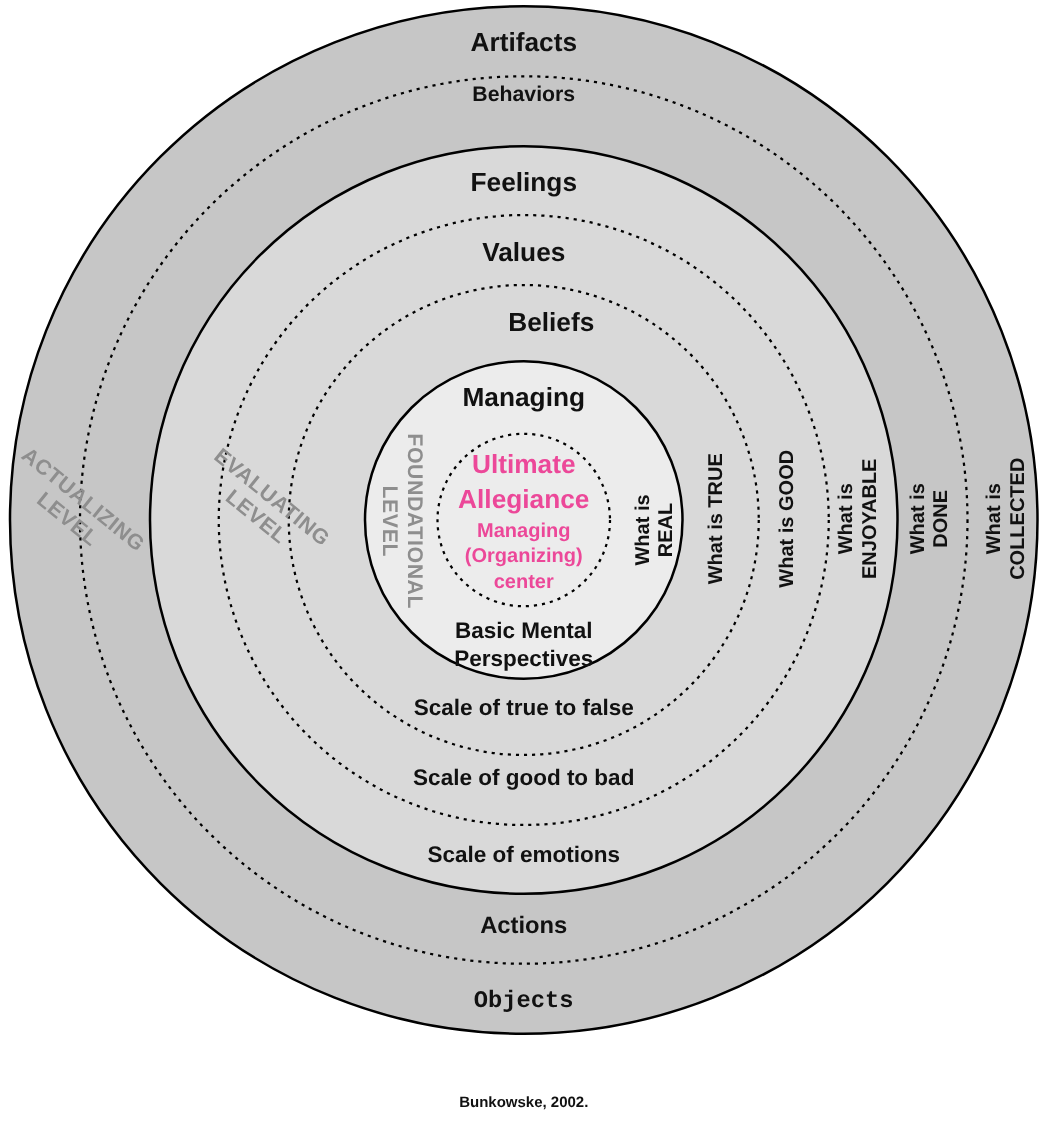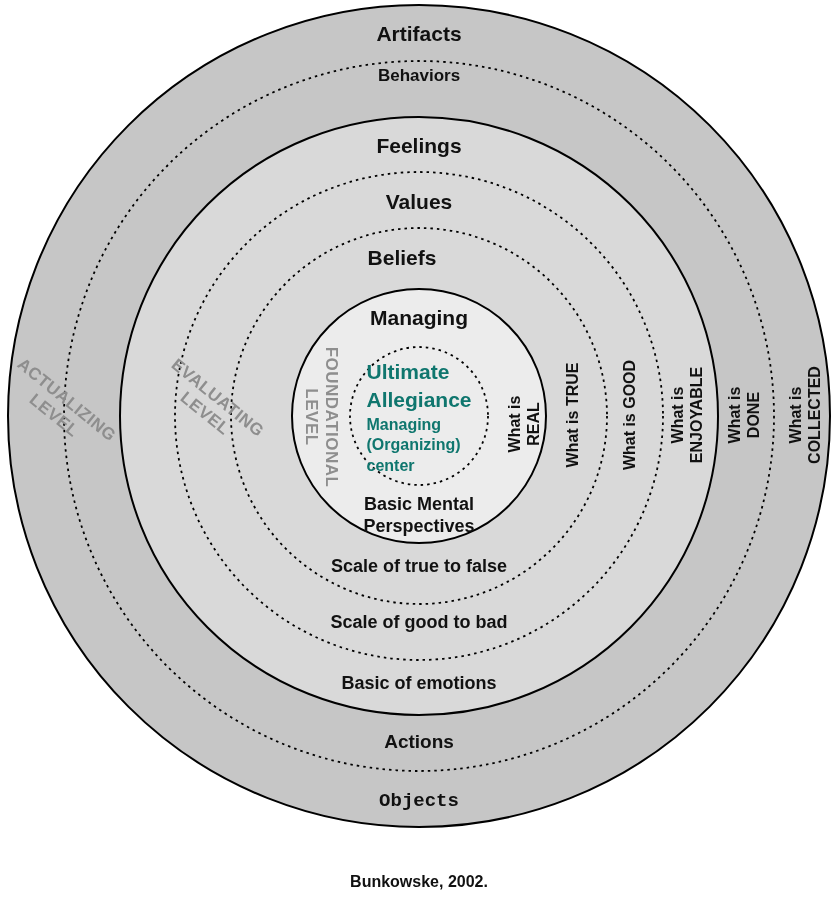--- a/index.html
+++ b/index.html
@@ -21,30 +21,30 @@
     white-space: pre-line;
     text-align: center;
     line-height: 1.2;
   }
 
   
   .t-artifacts  { left: 419px; top: 34px;  font-size: 21px; }
   .t-behaviors  { left: 419px; top: 76px;  font-size: 17px; }
   .t-feelings   { left: 419px; top: 146px; font-size: 21px; }
   .t-values     { left: 419px; top: 202px; font-size: 21px; }
-  .t-beliefs    { left: 402px; top: 258px; font-size: 21px; }
+  .t-beliefs    { left: 441px; top: 258px; font-size: 21px; }
   .t-worldview  { left: 419px; top: 318px; font-size: 21px; }
 
   
   .center-block {
     position: absolute;
     left: 419px; top: 418px;
     transform: translate(-50%, -50%);
-    text-align: left;
-    color: #0f766e;
+    text-align: center;
+    color: #ec4899;
   }
   .core-title { font-weight: bold; font-size: 21px; line-height: 1.35; white-space: pre-line; }
   .core-sub   { font-weight: bold; font-size: 16px; line-height: 1.3;  white-space: pre-line; }
 
   
   .b-basic      { left: 419px; top: 516px; font-size: 18px; }
   .b-scaletrue  { left: 419px; top: 567px; font-size: 18px; }
   .b-scalegood  { left: 419px; top: 623px; font-size: 18px; }
   .b-scaleemo   { left: 419px; top: 684px; font-size: 18px; }
   .b-actions    { left: 419px; top: 742px; font-size: 19px; }
@@ -58,21 +58,21 @@
   .r-enjoyable { left: 687px; top: 415px; }
   .r-done      { left: 744px; top: 415px; }
   .r-collected { left: 805px; top: 415px; }
 
   
   .level { color: #8e8e8e; font-size: 17px; line-height: 1.18; letter-spacing: 0.5px; }
   .l-actualizing  { left: 60px;  top: 408px; transform: translate(-50%,-50%) rotate(39deg); }
   .l-evaluating   { left: 211px; top: 406px; transform: translate(-50%,-50%) rotate(39deg); }
   .l-foundational { left: 321px; top: 417px; transform: translate(-50%,-50%) rotate(90deg); }
 
-  .caption { left: 419px; top: 882px; font-size: 16px; }
+  .caption { left: 419px; top: 882px; font-size: 12px; }
 </style>
 </head>
 <body>
 
 <div class="stage">
 
   <svg class="rings-svg" width="838" height="902" viewBox="0 0 838 902">
 
     <circle cx="419" cy="416" r="411" stroke="#000000" stroke-width="2" fill="#c6c6c6"></circle>
 
@@ -101,21 +101,21 @@
 Allegiance</div>
     <div class="core-sub">Managing
 (Organizing)
 center</div>
   </div>
 
   <div class="lbl b-basic">Basic Mental
 Perspectives</div>
   <div class="lbl b-scaletrue">Scale of true to false</div>
   <div class="lbl b-scalegood">Scale of good to bad</div>
-  <div class="lbl b-scaleemo">Basic of emotions</div>
+  <div class="lbl b-scaleemo">Scale of emotions</div>
   <div class="lbl b-actions">Actions</div>
   <div class="lbl b-objects">Objects</div>
 
   <div class="lbl rt r-real">What is
 REAL</div>
   <div class="lbl rt r-true">What is TRUE</div>
   <div class="lbl rt r-good">What is GOOD</div>
   <div class="lbl rt r-enjoyable">What is ENJOYABLE</div>
   <div class="lbl rt r-done">What is DONE</div>
   <div class="lbl rt r-collected">What is COLLECTED</div>

